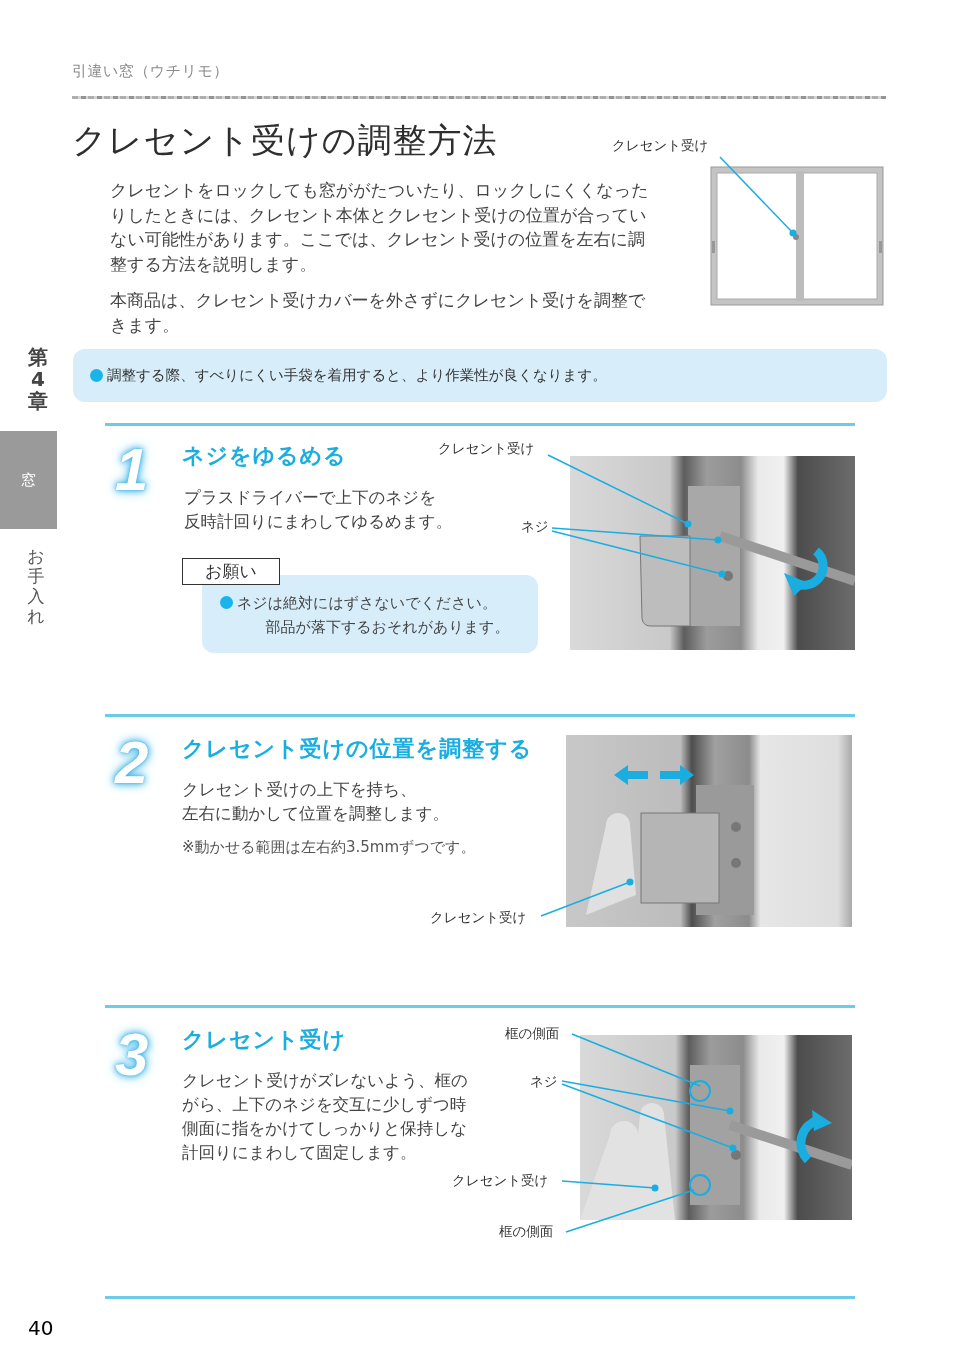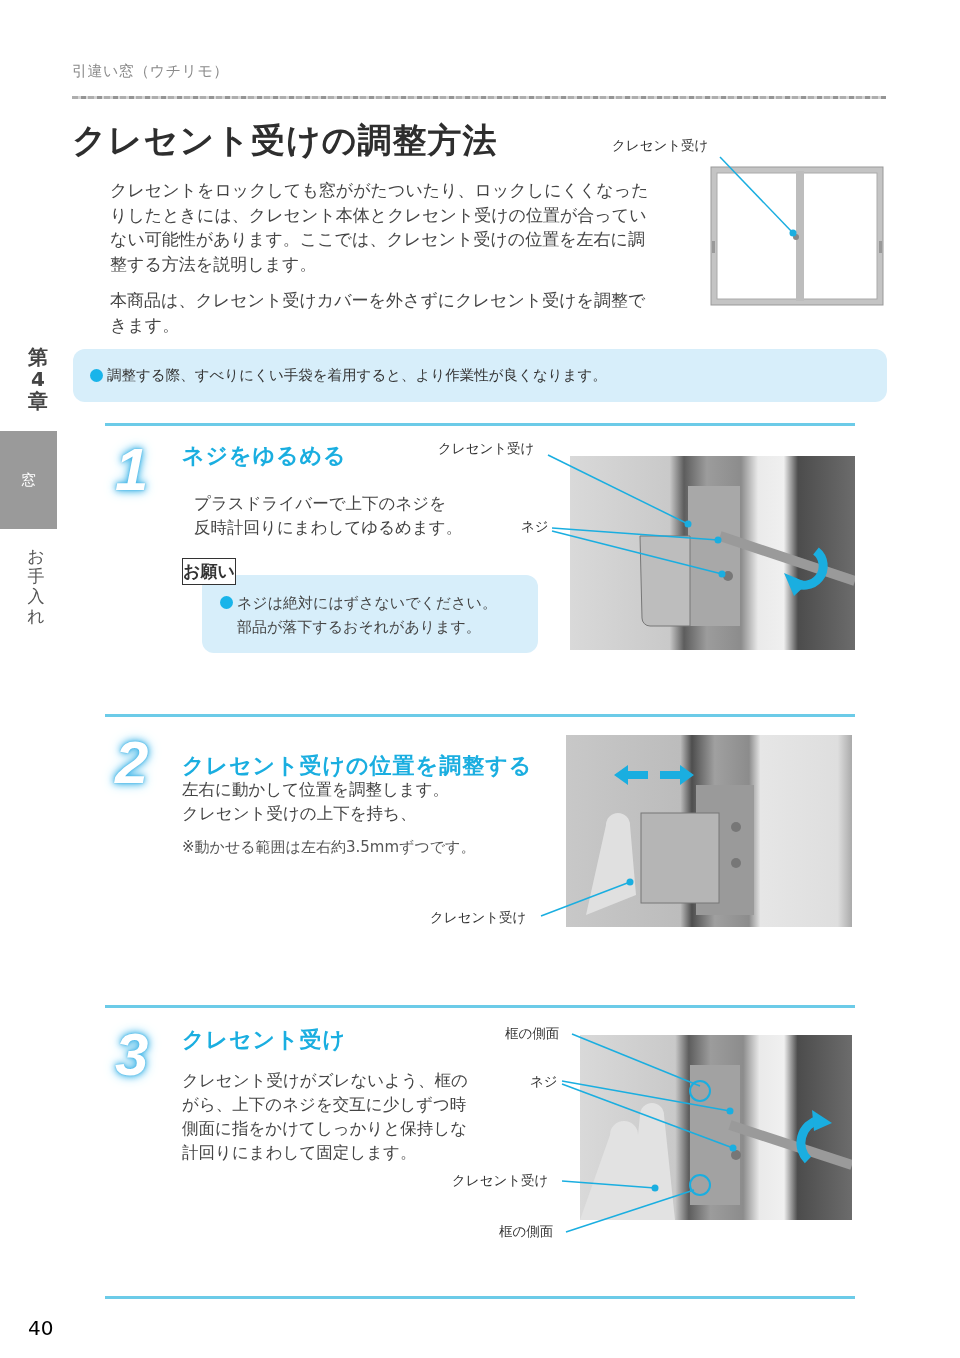--- a/index.html
+++ b/index.html
@@ -5,21 +5,21 @@
   * { box-sizing: border-box; margin: 0; padding: 0; }
   html, body { width: 960px; height: 1358px; background: #ffffff; }
   body { position: relative; font-family: "DejaVu Sans", "Liberation Sans", sans-serif; color: #3a3a3a; overflow: hidden; }
 
   .abs { position: absolute; }
 
   
   .breadcrumb { left: 72px; top: 62px; font-size: 15px; color: #8a8a8a; letter-spacing: 0.5px; text-align: right; }
   .rough-rule { left: 72px; top: 96px; width: 814px; height: 3px;
     background: repeating-linear-gradient(90deg, #9a9a9a 0 6px, #c8c8c8 6px 9px, #7a7a7a 9px 14px, #d0d0d0 14px 16px); opacity: 0.8; }
-  .page-title { left: 72px; top: 118px; font-size: 34px; color: #2e2e2e; font-weight: bold; letter-spacing: 1px; }
+  .page-title { left: 72px; top: 118px; font-size: 34px; color: #2e2e2e; font-weight: normal; letter-spacing: 1px; }
 
   .intro { left: 110px; top: 178px; width: 548px; font-size: 17px; line-height: 24.5px; color: #444; }
   .intro p + p { margin-top: 12px; }
 
   
   .win-label { left: 612px; top: 137px; font-size: 13.5px; color: #333; }
   .window { left: 710px; top: 165px; width: 174px; height: 142px; }
 
   
   .chapter-num { left: 22px; top: 346px; width: 32px; text-align: center; font-size: 20px; font-weight: bold; color: #444; line-height: 22px; }
@@ -32,21 +32,21 @@
 
   .sep { left: 105px; width: 750px; height: 3px; background: #6ccbe8; }
 
   
   .step-num { font-size: 60px; font-weight: bold; color: #ffffff; font-family: "Liberation Sans", sans-serif; font-style: italic;
     text-shadow: 0 0 2px #3fb3e6, 0 0 6px #3fb3e6, 0 0 10px #7fd0f2, 0 0 14px #a9e0f6; line-height: 1; }
   .step-title { font-size: 22px; color: #1aaee0; font-weight: bold; letter-spacing: 1px; text-align: right; }
   .step-body { font-size: 16.5px; line-height: 24px; color: #444; }
   .step-note { font-size: 15px; color: #555; }
 
-  .onegai-label { left: 182px; top: 558px; border: 1.5px solid #333; padding: 1px 0; font-size: 17px; font-weight: bold; color: #333; background: #fff; z-index: 2; }
+  .onegai-label { left: 182px; top: 558px; border: 1.5px solid #333; padding: 1px 22px; font-size: 17px; font-weight: normal; color: #333; background: #fff; z-index: 2; }
   .onegai-box { left: 202px; top: 575px; width: 336px; height: 78px; background: #d7eefa; border-radius: 12px; padding: 16px 0 16px 18px; font-size: 15px; line-height: 24px; color: #444; }
 
   .photo { background: linear-gradient(90deg, #d9d9d9 0%, #c9c9c9 35%, #5d5d5d 40%, #9c9c9c 48%, #8c8c8c 60%, #eaeaea 66%, #f0f0f0 75%, #4c4c4c 80%, #6c6c6c 100%); overflow: hidden; }
   .callout { font-size: 13.5px; color: #333; }
   svg.lines { position: absolute; left: 0; top: 0; pointer-events: none; }
 
   .page-number { left: 28px; top: 1316px; font-size: 20px; color: #000000; }
 </style>
 </head>
 <body>
@@ -89,28 +89,28 @@
 </div>
 
 <div class="abs tip">
   <span class="dot"></span>
   <span>調整する際、すべりにくい手袋を着用すると、より作業性が良くなります。</span>
 </div>
 
 <div class="abs sep" style="top:423px;"></div>
 <div class="abs step-num" style="left:115px; top:440px;">1</div>
 <div class="abs step-title" style="left:182px; top:441px;">ネジをゆるめる</div>
-<div class="abs step-body" style="left:194px; top:486px;margin-top:6px;">
+<div class="abs step-body" style="left:184px; top:486px;">
   <div>プラスドライバーで上下のネジを</div>
   <div>反時計回りにまわしてゆるめます。</div>
 </div>
 <div class="abs onegai-label">お願い</div>
 <div class="abs onegai-box">
   <div><span class="dot"></span><span>ネジは絶対にはずさないでください。</span></div>
-  <div style="padding-left:17px;">部品が落下するおそれがあります。</div>
+  <div style="padding-left:17px;text-align:center;">部品が落下するおそれがあります。</div>
 </div>
 <div class="abs callout" style="left:438px; top:440px;">クレセント受け</div>
 <div class="abs callout" style="left:521px; top:518px;">ネジ</div>
 <div class="abs photo" style="left:570px; top:456px; width:285px; height:194px;">
   <svg width="285" height="194" viewBox="0 0 285 194">
     <rect x="118" y="30" width="52" height="140" fill="#a8a8a8"></rect>
     <path d="M70 80 h50 v90 h-40 a8 8 0 0 1 -8 -8 z" fill="#bdbdbd" stroke="#777"></path>
     <line x1="150" y1="80" x2="285" y2="125" stroke="#9a9a9a" stroke-width="10"></line>
     <circle cx="158" cy="120" r="5" fill="#777"></circle>
     <path d="M246 95 a18 18 0 1 1 -24 30" fill="none" stroke="#1aaee0" stroke-width="9"></path>
@@ -121,24 +121,24 @@
   <line x1="548" y1="455" x2="688" y2="524" stroke="#1aaee0" stroke-width="1.5"></line>
   <circle cx="688" cy="524" r="3.5" fill="#1aaee0"></circle>
   <line x1="552" y1="528" x2="718" y2="540" stroke="#1aaee0" stroke-width="1.5"></line>
   <circle cx="718" cy="540" r="3.5" fill="#1aaee0"></circle>
   <line x1="552" y1="531" x2="722" y2="574" stroke="#1aaee0" stroke-width="1.5"></line>
   <circle cx="722" cy="574" r="3.5" fill="#1aaee0"></circle>
 </svg>
 
 <div class="abs sep" style="top:714px;"></div>
 <div class="abs step-num" style="left:115px; top:733px;">2</div>
-<div class="abs step-title" style="left:182px; top:734px;margin-top:17px;">クレセント受けの位置を調整する</div>
+<div class="abs step-title" style="left:182px; top:734px;">クレセント受けの位置を調整する</div>
 <div class="abs step-body" style="left:182px; top:778px;">
+  <div>クレセント受けの上下を持ち、</div>
   <div>左右に動かして位置を調整します。</div>
-  <div>クレセント受けの上下を持ち、</div>
 </div>
 <div class="abs step-note" style="left:182px; top:838px;">※動かせる範囲は左右約3.5mmずつです。</div>
 <div class="abs callout" style="left:430px; top:909px;">クレセント受け</div>
 <div class="abs photo" style="left:566px; top:735px; width:286px; height:192px; background: linear-gradient(90deg, #c8c8c8 0%, #bcbcbc 40%, #4e4e4e 44%, #a0a0a0 52%, #8c8c8c 64%, #e6e6e6 68%, #dedede 95%, #aaa 100%);">
   <svg width="286" height="192" viewBox="0 0 286 192">
     <rect x="130" y="50" width="58" height="130" fill="#9a9a9a"></rect>
     <rect x="75" y="78" width="78" height="90" fill="#b5b5b5" stroke="#777"></rect>
     <circle cx="170" cy="92" r="5" fill="#777"></circle>
     <circle cx="170" cy="128" r="5" fill="#777"></circle>
     <path d="M20 180 L40 90 a12 12 0 0 1 24 0 L70 160 Z" fill="#e0e0e0"></path>

